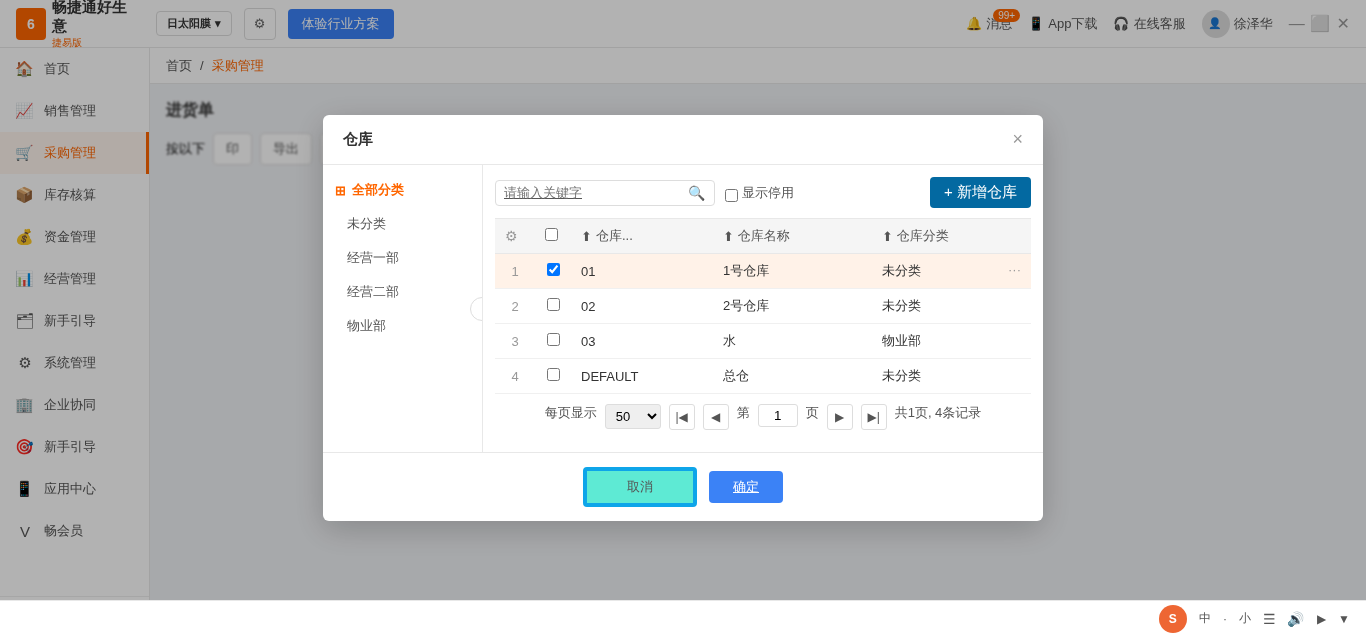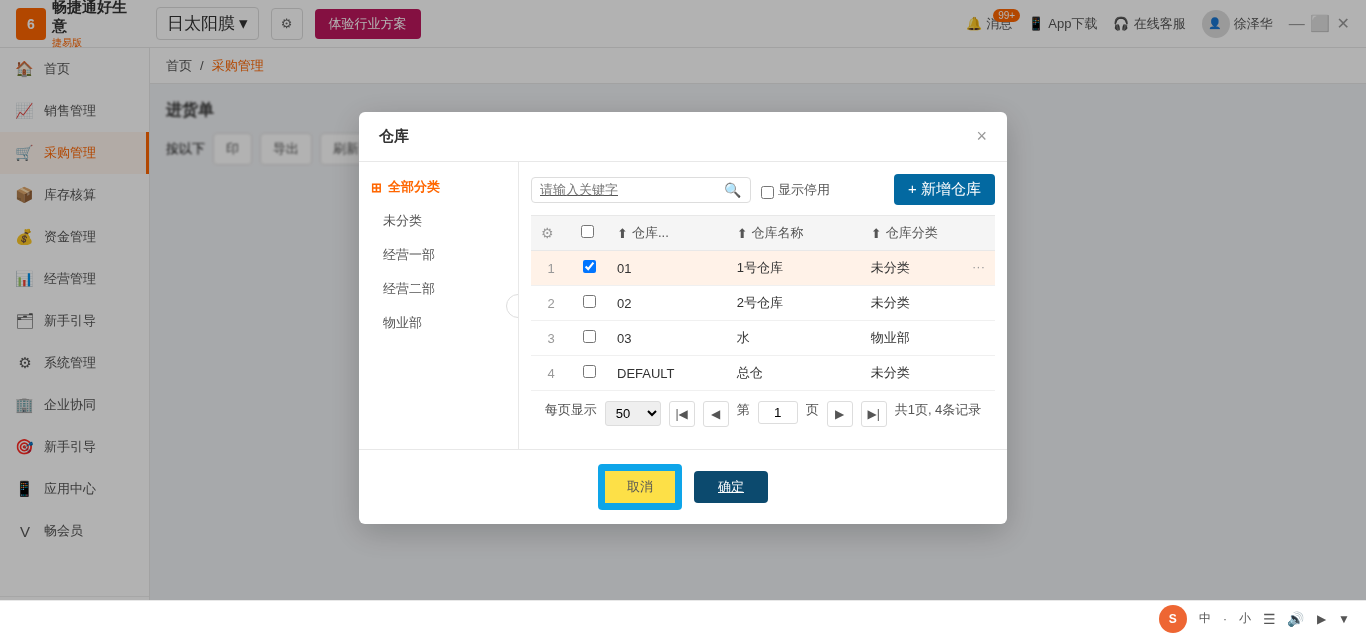--- a/index.html
+++ b/index.html
@@ -32,30 +32,30 @@
     }
     .topbar-center {
       flex: 1;
       display: flex;
       align-items: center;
       gap: 12px;
       padding-left: 20px;
     }
     .store-selector {
       display: flex; align-items: center; gap: 4px;
-      font-size: 17px; color: #333; cursor: pointer;
-      border: 1px solid #ddd; border-radius: 4px; padding: 4px 10px;
+      font-size: 11px; color: #333; cursor: pointer;
+      border: 1px solid #ddd; border-radius: 4px; padding: 4px 10px; font-weight: bold;
     }
     .gear-btn {
       width: 32px; height: 32px; border: 1px solid #ddd; border-radius: 4px;
       display: flex; align-items: center; justify-content: center; cursor: pointer;
       color: #666;
     }
     .trial-btn {
-      background: #be185d; color: #fff; border: none; border-radius: 4px;
+      background: #3b82f6; color: #fff; border: none; border-radius: 4px;
       padding: 6px 14px; font-size: 13px; cursor: pointer;
     }
     .topbar-right {
       display: flex; align-items: center; gap: 16px;
     }
     .topbar-right-item {
       display: flex; align-items: center; gap: 4px; cursor: pointer; color: #555; font-size: 13px;
       position: relative;
     }
     .badge {
@@ -110,21 +110,21 @@
 
     
     .overlay {
       position: fixed; top: 0; left: 0; right: 0; bottom: 0;
       background: rgba(0,0,0,0.3); z-index: 100;
       display: flex; align-items: center; justify-content: center;
     }
 
     
     .modal {
-      background: #fff; border-radius: 6px; width: 648px; max-height: 560px;
+      background: #fff; border-radius: 6px; width: 720px; max-height: 560px;
       display: flex; flex-direction: column; box-shadow: 0 8px 32px rgba(0,0,0,0.2);
     }
     .modal-header {
       display: flex; align-items: center; justify-content: space-between;
       padding: 14px 20px; border-bottom: 1px solid #e8e8e8;
     }
     .modal-title { font-size: 15px; font-weight: bold; color: #333; }
     .modal-close { cursor: pointer; color: #999; font-size: 18px; }
     .modal-body { display: flex; flex: 1; overflow: hidden; }
 
@@ -183,22 +183,22 @@
     .page-input { width: 40px; text-align: center; border: 1px solid #ddd; border-radius: 3px; padding: 3px; }
     .page-btn { width: 26px; height: 26px; border: 1px solid #ddd; border-radius: 3px; background: #fff; cursor: pointer; display: flex; align-items: center; justify-content: center; color: #555; font-size: 12px; }
     .page-btn:disabled { color: #ccc; cursor: default; }
     .page-select { border: 1px solid #ddd; border-radius: 3px; padding: 3px 6px; font-size: 13px; }
 
     
     .modal-footer {
       display: flex; align-items: center; justify-content: center;
       gap: 12px; padding: 14px 20px; border-top: 1px solid #e8e8e8;
     }
-    .btn-cancel { background: #fde047; color: #555; border: 7px solid #0ea5e9; border-radius: 4px; padding: 7px 22px; cursor: pointer; font-size: 13px; }
-    .btn-confirm { background: #0c4a6e; color: #fff; border: none; border-radius: 4px; padding: 7px 24px; cursor: pointer; font-size: 13px; text-decoration: underline; }
+    .btn-cancel { background: #5eead4; color: #555; border: 4px solid #0ea5e9; border-radius: 4px; padding: 7px 40px; cursor: pointer; font-size: 13px; }
+    .btn-confirm { background: #3b82f6; color: #fff; border: none; border-radius: 4px; padding: 7px 24px; cursor: pointer; font-size: 13px; text-decoration: underline; }
 
     
     .bg-content { filter: blur(1px); pointer-events: none; }
 
     
     .statusbar {
       height: 36px; background: #fff; border-top: 1px solid #e8e8e8;
       display: flex; align-items: center; justify-content: flex-end;
       padding: 0 16px; gap: 12px;
     }

